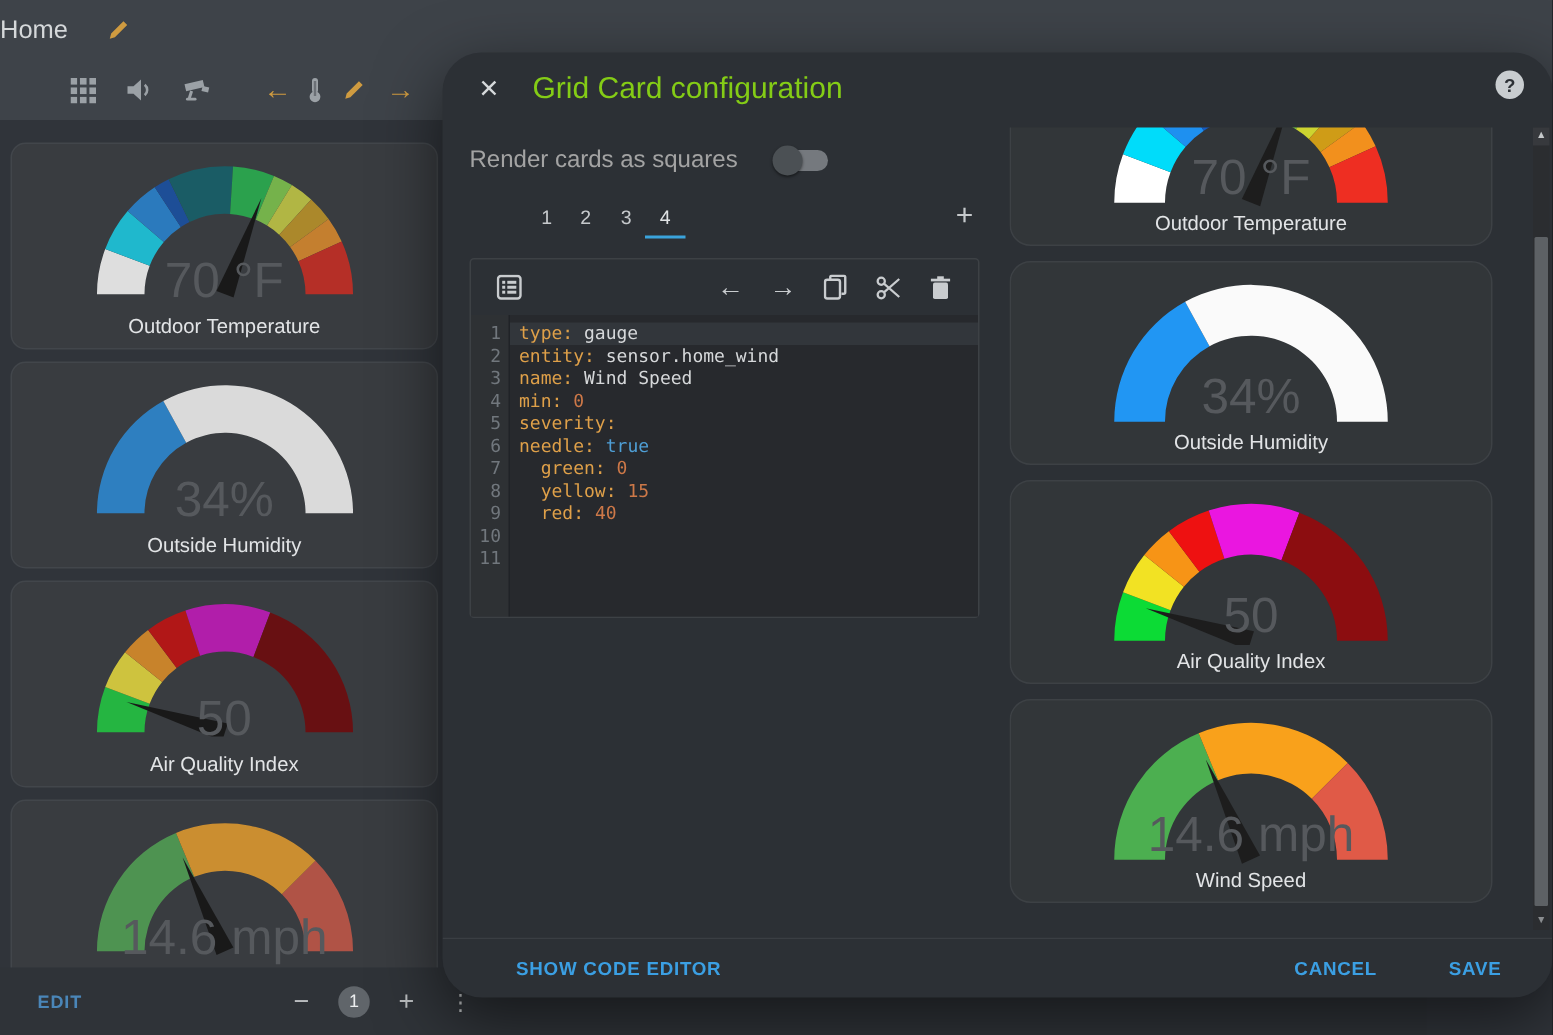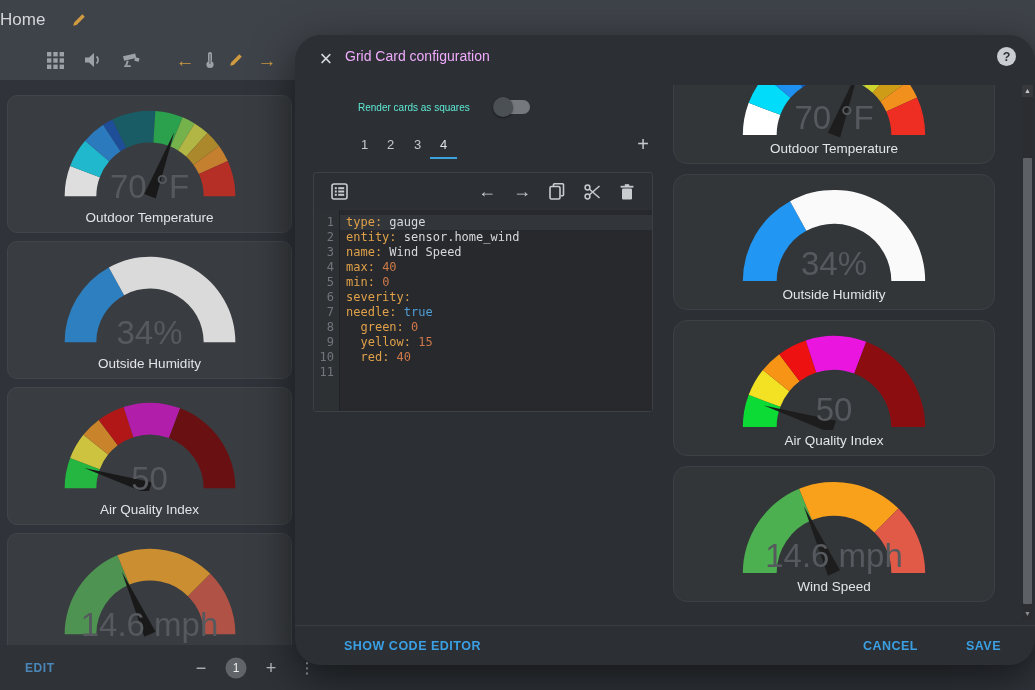--- a/index.html
+++ b/index.html
@@ -27,25 +27,25 @@
   
   .bottombar { position:absolute; left:0; top:645px; width:951px; height:45px; background:#2f3338; z-index:2; }
   .edit-link { position:absolute; left:25px; top:50%; transform:translateY(-50%); color:#4a86b8; font-size:12px; font-weight:700; letter-spacing:.6px; cursor:pointer; }
   .pg-ctrl { position:absolute; top:50%; transform:translate(-50%,-50%); color:#b9bcbe; font-size:18px; cursor:pointer; text-align:center; }
   .pg-badge { width:21px; height:21px; border-radius:50%; background:#60656a; color:#eceeef; font-size:12px; display:flex; align-items:center; justify-content:center; }
 
   
   .dialog { position:absolute; left:295px; top:35px; width:740px; height:630px; background:#2c3035; border-radius:26px; box-shadow:0 14px 44px rgba(0,0,0,.55); z-index:10; }
   .dlg-header { position:absolute; left:0; top:0; width:100%; height:48px; }
   .dlg-close { position:absolute; left:15px; top:8px; width:32px; height:32px; display:flex; align-items:center; justify-content:center; color:#d6d9db; font-size:22px; cursor:pointer; }
-  .dlg-title { position:absolute; left:50px; top:13px; color:#f0abfc; font-size:14px; }
+  .dlg-title { position:absolute; left:60px; top:13px; color:#84cc16; font-size:20px; }
   .dlg-help { position:absolute; right:18px; top:11px; cursor:pointer; }
 
   .squares-row { position:absolute; left:18px; top:60px; height:24px; display:flex; align-items:center; }
-  .squares-label { color:#5eead4; font-size:10px;margin-left:45px; }
+  .squares-label { color:#a3a3a3; font-size:16px; }
   .toggle { position:relative; margin-left:26px; width:34px; height:14px; border-radius:7px; background:#75797e; cursor:pointer; }
   .toggle-knob { position:absolute; left:-3px; top:-3px; width:20px; height:20px; border-radius:50%; background:#4b5054; box-shadow:0 1px 2px rgba(0,0,0,.5); }
 
   .tabs-row { position:absolute; left:0; top:96px; width:360px; height:30px; }
   .tab { position:absolute; top:0; width:27px; height:28px; text-align:center; line-height:28px; color:#c6c9cc; font-size:13px; cursor:pointer; }
   .tab.active { border-bottom:2px solid #3aa3dc; color:#dfe2e4; }
   .tab-add { position:absolute; left:334px; top:0; width:28px; height:28px; text-align:center; line-height:26px; color:#c6c9cc; font-size:20px; cursor:pointer; }
 
   .editor-box { position:absolute; left:18px; top:137px; width:340px; height:240px; border:1px solid #3d4145; border-radius:3px; }
   .ed-toolbar { position:relative; height:37px; }
@@ -279,21 +279,20 @@
             <div>7</div>
             <div>8</div>
             <div>9</div>
             <div>10</div>
             <div>11</div>
           </div>
         <div class="codecol" id="ed-code">
             <div class="code-line active"><span class="tk-key">type:</span><span class="tk-str"> gauge</span></div>
             <div class="code-line"><span class="tk-key">entity:</span><span class="tk-str"> sensor.home_wind</span></div>
             <div class="code-line"><span class="tk-key">name:</span><span class="tk-str"> Wind Speed</span></div>
-            <div class="code-line"><span class="tk-key">max:</span><span class="tk-num"> 40</span></div>
             <div class="code-line"><span class="tk-key">min:</span><span class="tk-num"> 0</span></div>
             <div class="code-line"><span class="tk-key">severity:</span></div>
             <div class="code-line"><span class="tk-key">needle:</span><span class="tk-bool"> true</span></div>
             <div class="code-line"><span class="tk-str">  </span><span class="tk-key">green:</span><span class="tk-num"> 0</span></div>
             <div class="code-line"><span class="tk-str">  </span><span class="tk-key">yellow:</span><span class="tk-num"> 15</span></div>
             <div class="code-line"><span class="tk-str">  </span><span class="tk-key">red:</span><span class="tk-num"> 40</span></div>
             <div class="code-line"></div>
           </div>
       </div>
     </div>

